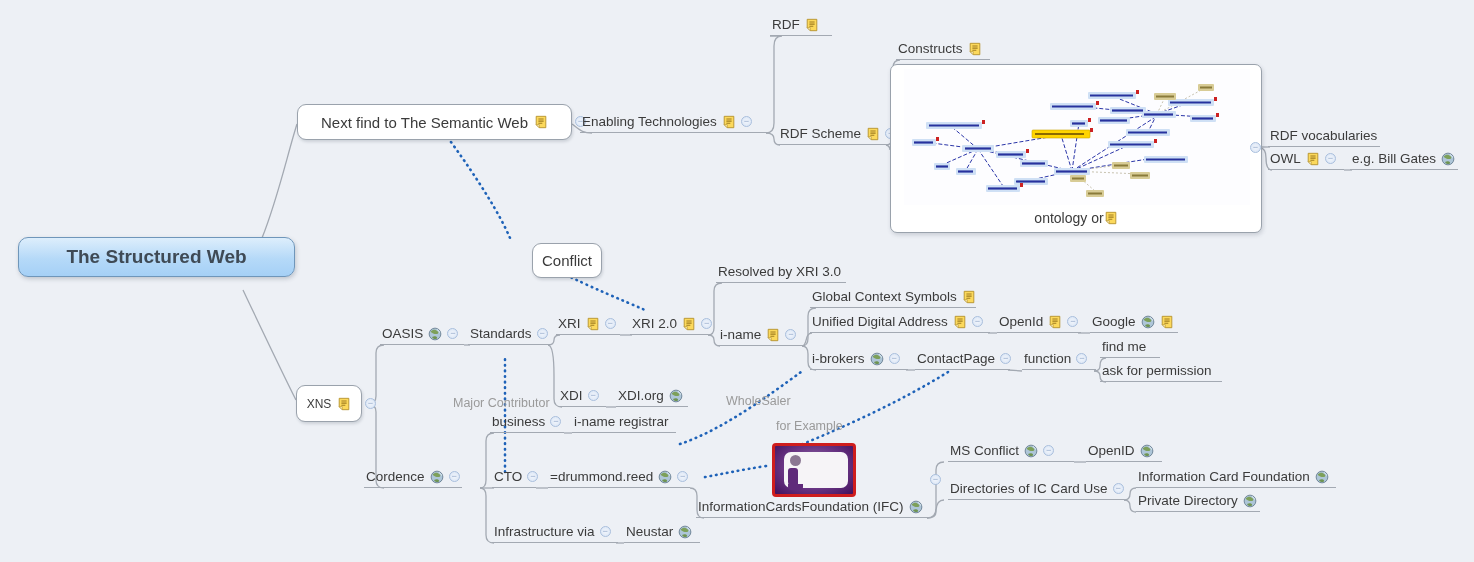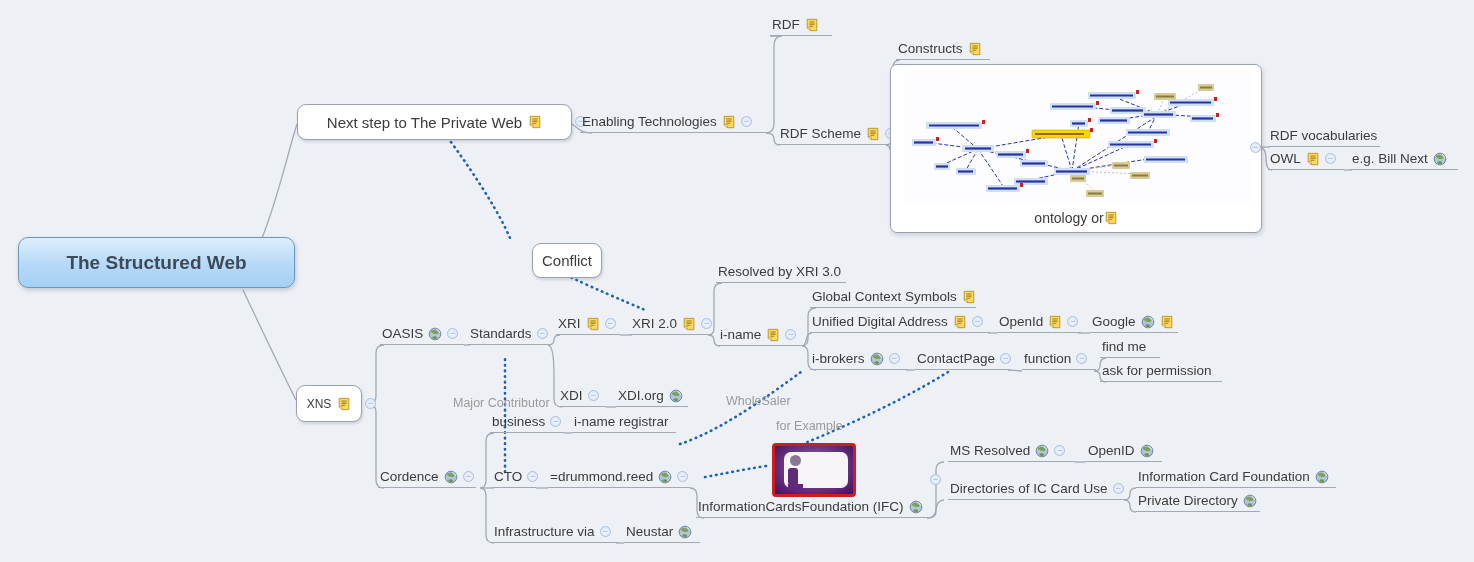--- a/index.html
+++ b/index.html
@@ -156,26 +156,26 @@
   <g>
     <path class="rel" d="M451,142 C480,182 500,215 510,238"></path>
     <path class="rel" d="M556,270 C592,288 622,300 645,310"></path>
     <path class="rel" d="M505,472 L505,356"></path>
     <path class="rel" d="M680,444 C722,430 768,396 801,372"></path>
     <path class="rel" d="M948,372 C900,402 838,430 788,450"></path>
     <path class="rel" d="M766,466 C740,470 722,474 700,478"></path>
   </g>
 </svg>
 
-<div class="box root" style="left:18px;top:237px;width:277px;height:51px;">
+<div class="box root" style="left:18px;top:237px;width:277px;height:40px;">
   <span>The Structured Web</span>
 </div>
 
 <div class="box" style="left:297px;top:104px;width:275px;height:36px;">
-  <span>Next step to The Private Web</span>
+  <span>Next find to The Semantic Web</span>
   <svg class="ic">
       <use href="#sym-note"></use>
     </svg>
 </div>
 <span class="minus abs" style="left:575px;top:116px;">−</span>
 
 <div class="box" style="left:484px;top:243px;width:70px;height:35px;margin-left:48px;">
   <span>Conflict</span>
 </div>
 
@@ -352,21 +352,21 @@
 
 <div class="t" style="left:1268px;top:148px;width:76px;">
   <span>OWL</span>
   <svg class="ic">
       <use href="#sym-note"></use>
     </svg>
   <span class="minus">−</span>
 </div>
 
 <div class="t" style="left:1350px;top:148px;width:108px;">
-  <span>e.g. Bill Next</span>
+  <span>e.g. Bill Gates</span>
   <svg class="ic">
       <use href="#sym-globe"></use>
     </svg>
 </div>
 
 <div class="t" style="left:380px;top:323px;width:84px;">
   <span>OASIS</span>
   <svg class="ic">
       <use href="#sym-globe"></use>
     </svg>
@@ -479,21 +479,21 @@
 
 <div class="t" style="left:490px;top:411px;width:74px;">
   <span>business</span>
   <span class="minus">−</span>
 </div>
 
 <div class="t" style="left:572px;top:411px;width:104px;">
   <span>i-name registrar</span>
 </div>
 
-<div class="t" style="left:378px;top:466px;width:98px;">
+<div class="t" style="left:364px;top:466px;width:98px;">
   <span>Cordence</span>
   <svg class="ic">
       <use href="#sym-globe"></use>
     </svg>
   <span class="minus">−</span>
 </div>
 
 <div class="t" style="left:492px;top:466px;width:44px;">
   <span>CTO</span>
   <span class="minus">−</span>
@@ -516,21 +516,21 @@
 
 <div class="t" style="left:696px;top:496px;width:233px;">
   <span>InformationCardsFoundation (IFC)</span>
   <svg class="ic">
       <use href="#sym-globe"></use>
     </svg>
 </div>
 <span class="minus abs" style="left:930px;top:474px;">−</span>
 
 <div class="t" style="left:948px;top:440px;width:126px;">
-  <span>MS Resolved</span>
+  <span>MS Conflict</span>
   <svg class="ic">
       <use href="#sym-globe"></use>
     </svg>
   <span class="minus">−</span>
 </div>
 
 <div class="t" style="left:1086px;top:440px;width:76px;">
   <span>OpenID</span>
   <svg class="ic">
       <use href="#sym-globe"></use>

